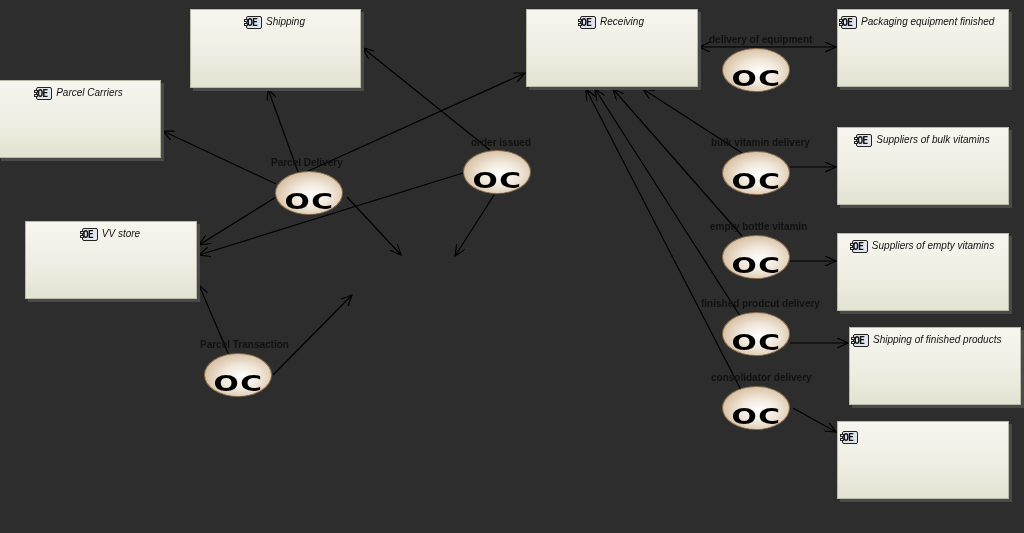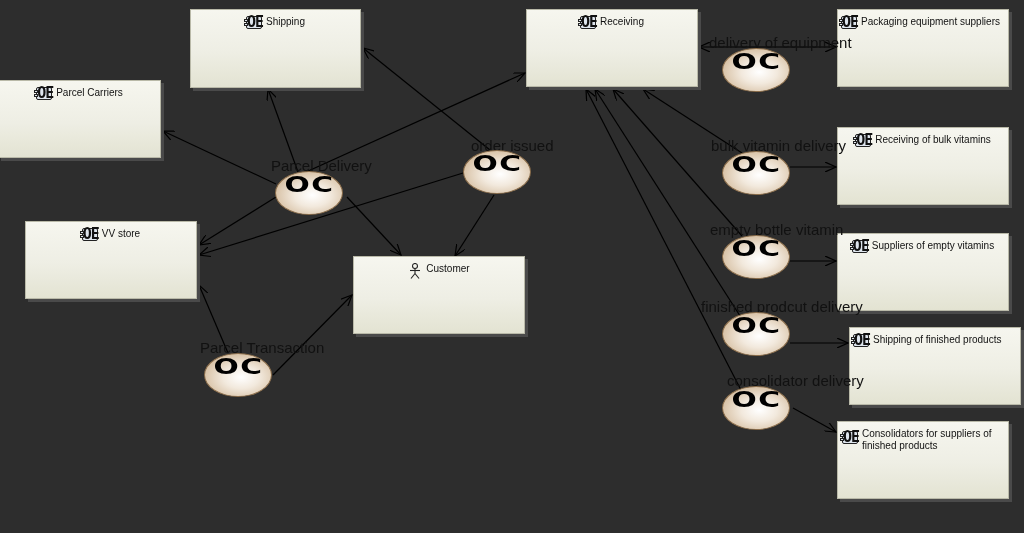--- a/index.html
+++ b/index.html
@@ -18,51 +18,51 @@
     box-shadow:3px 3px 0 #4a4a4a;
     box-sizing:border-box;
     cursor:pointer;
   }
   .box-head {
     display:flex; align-items:flex-start; justify-content:center;
     padding-top:6px; gap:4px;
     font-size:10px; color:#111;
   }
   .box-head.left { justify-content:flex-start; padding-left:4px; }
-  .box-title { line-height:12px; }
+  .box-title { line-height:12px;font-style:italic; }
   .oe-icon {
     display:inline-block; position:relative;
     width:16px; height:13px; flex:0 0 16px;
     border:1.2px solid #222; border-radius:2px;
     background:#dfe6ee; box-sizing:border-box;
-    font-size:15px; font-weight:bold; line-height:11px; text-align:left;
+    font-size:10px; font-weight:bold; line-height:11px; text-align:left;
     font-family:"DejaVu Sans Mono", monospace; color:#111;
     letter-spacing:-1px;
   }
   .oe-icon::before, .oe-icon::after {
     content:""; position:absolute; left:-3px; width:4px; height:3px;
     border:1px solid #222; background:#dfe6ee; box-sizing:border-box;
   }
   .oe-icon::before { top:2px; }
   .oe-icon::after { top:6px; }
   .actor-icon { width:14px; height:16px; flex:0 0 14px; }
   .oc {
     position:absolute; width:68px; height:44px; border-radius:50%;
     background:radial-gradient(ellipse at 55% 55%, #ffffff 0%, #f2e9dd 35%, #d6bfa2 75%, #a88b66 100%);
     box-sizing:border-box; border:1px solid #8b6e4c;
-    display:flex; align-items:flex-start; justify-content:center;
+    display:flex; align-items:flex-end; justify-content:center;
     cursor:pointer;
   }
   .oc-glyph {
     font-family:"DejaVu Sans", sans-serif; font-weight:bold;
     font-size:22px; letter-spacing:1px; color:#000;
     transform:scaleX(1.35);
   }
   .label {
-    position:absolute; font-size:15px; color:#111; white-space:nowrap;
+    position:absolute; font-size:10px; color:#111; white-space:nowrap;font-weight:bold;
   }
 </style>
 </head>
 <body>
 
 <div id="canvas">
 
   <svg class="edges" viewBox="0 0 1024 533">
     <defs>
       <marker id="arr" markerWidth="12" markerHeight="10" refX="11" refY="5" orient="auto" markerUnits="userSpaceOnUse">
@@ -115,74 +115,59 @@
     </div>
   </div>
 
   <div class="box" style="left:25px;top:221px;width:172px;height:78px;">
     <div class="box-head">
       <span class="oe-icon">OE</span>
       <span class="box-title">VV store</span>
     </div>
   </div>
 
-  <div class="box" style="left:353px;top:256px;width:172px;height:78px;">
-    <div class="box-head">
-      <svg class="actor-icon" viewBox="0 0 14 16">
-        <g stroke="#222" stroke-width="1.1" fill="none">
-          <circle cx="7" cy="3" r="2.5"></circle>
-          <line x1="7" y1="5.5" x2="7" y2="10.5"></line>
-          <line x1="2" y1="7.5" x2="12" y2="7.5"></line>
-          <line x1="7" y1="10.5" x2="3" y2="15.5"></line>
-          <line x1="7" y1="10.5" x2="11" y2="15.5"></line>
-        </g>
-      </svg>
-      <span class="box-title">Customer</span>
-    </div>
-  </div>
 
   <div class="box" style="left:526px;top:9px;width:172px;height:78px;">
     <div class="box-head">
       <span class="oe-icon">OE</span>
       <span class="box-title">Receiving</span>
     </div>
   </div>
 
   <div class="box" style="left:837px;top:9px;width:172px;height:78px;">
     <div class="box-head left" style="padding-left:3px;">
       <span class="oe-icon">OE</span>
-      <span class="box-title">Packaging equipment suppliers</span>
+      <span class="box-title">Packaging equipment finished</span>
     </div>
   </div>
 
   <div class="box" style="left:837px;top:127px;width:172px;height:78px;">
     <div class="box-head">
       <span class="oe-icon">OE</span>
-      <span class="box-title">Receiving of bulk vitamins</span>
+      <span class="box-title">Suppliers of bulk vitamins</span>
     </div>
   </div>
 
   <div class="box" style="left:837px;top:233px;width:172px;height:78px;">
     <div class="box-head">
       <span class="oe-icon">OE</span>
       <span class="box-title">Suppliers of empty vitamins</span>
     </div>
   </div>
 
   <div class="box" style="left:849px;top:327px;width:172px;height:78px;">
     <div class="box-head left" style="padding-left:3px;">
       <span class="oe-icon">OE</span>
       <span class="box-title">Shipping of finished products</span>
     </div>
   </div>
 
   <div class="box" style="left:837px;top:421px;width:172px;height:78px;">
     <div class="box-head left" style="padding-left:4px;">
       <span class="oe-icon" style="margin-top:3px;">OE</span>
-      <span class="box-title" style="white-space:normal;width:148px;">Consolidators for suppliers of finished products</span>
     </div>
   </div>
 
   <span class="label" style="left:271px;top:157px;text-align:right;">Parcel Delivery</span>
   <div class="oc" style="left:275px;top:171px;">
     <span class="oc-glyph">OC</span>
   </div>
 
   <span class="label" style="left:471px;top:137px;">order issued</span>
   <div class="oc" style="left:463px;top:150px;">
@@ -207,18 +192,18 @@
   <span class="label" style="left:710px;top:221px;">empty bottle vitamin</span>
   <div class="oc" style="left:722px;top:235px;">
     <span class="oc-glyph">OC</span>
   </div>
 
   <span class="label" style="left:701px;top:298px;">finished prodcut delivery</span>
   <div class="oc" style="left:722px;top:312px;">
     <span class="oc-glyph">OC</span>
   </div>
 
-  <span class="label" style="left:711px;top:372px;margin-left:16px;">consolidator delivery</span>
+  <span class="label" style="left:711px;top:372px;">consolidator delivery</span>
   <div class="oc" style="left:722px;top:386px;">
     <span class="oc-glyph">OC</span>
   </div>
 
 </div>
 
 </body></html>

